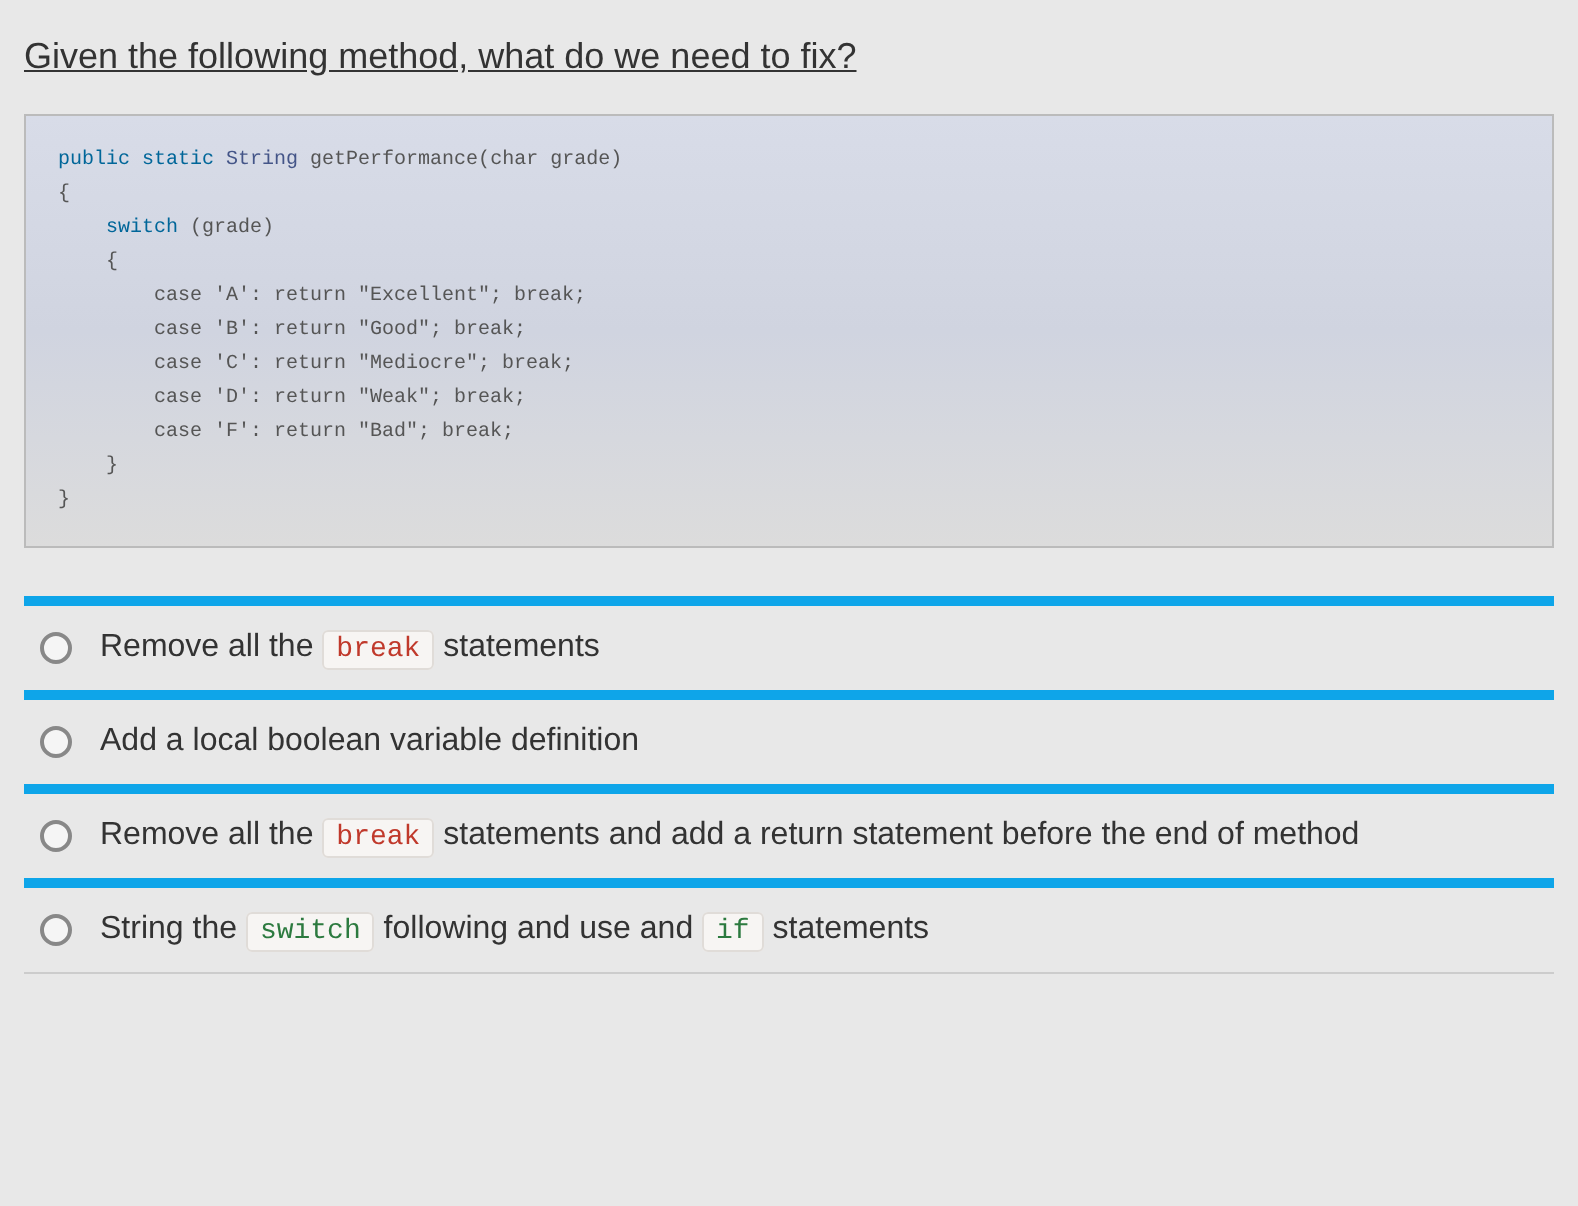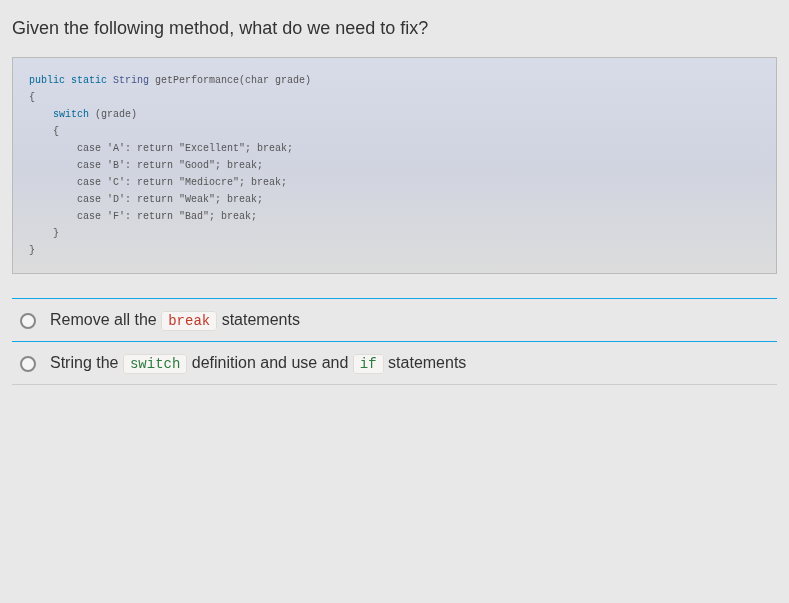--- a/index.html
+++ b/index.html
@@ -12,20 +12,21 @@
       background: #e8e8e8;
       width: 789px;
       height: 603px;
       padding: 18px 12px;
     }
     .question-title {
       font-size: 18px;
       color: #333;
       margin-bottom: 18px;
       font-weight: normal;
+      text-decoration: underline;
     }
     .code-block {
       background: linear-gradient(180deg, #d8dce8 0%, #d0d4e0 50%, #dcdcdc 100%);
       border: 1px solid #bbb;
       padding: 14px 16px;
       font-family: 'Courier New', monospace;
       font-size: 10px;
       line-height: 1.7;
       color: #555;
       margin-bottom: 24px;
@@ -36,23 +37,23 @@
     }
     .code-block .type {
       color: #445588;
     }
     .options {
       display: flex;
       flex-direction: column;
     }
     .option {
       display: flex;
-      align-items: flex-end;
+      align-items: center;
       padding: 12px 8px;
-      border-top: 1px solid #0ea5e9;
+      border-top: 5px solid #0ea5e9;
       font-size: 16px;
       color: #333;
       cursor: pointer;
     }
     .option:last-child {
       border-bottom: 1px solid #ccc;
     }
     .radio {
       width: 16px;
       height: 16px;
@@ -94,22 +95,32 @@
 
 <div class="options">
 
   <label class="option">
     <span class="radio"></span>
     <span>
       <span>Remove all the </span><span class="inline-code">break</span><span> statements</span>
     </span>
   </label>
 
-
+  <label class="option">
+    <span class="radio"></span>
+    <span>Add a local boolean variable definition</span>
+  </label>
 
   <label class="option">
     <span class="radio"></span>
     <span>
-      <span>String the </span><span class="inline-code switch">switch</span><span> definition and use and </span><span class="inline-code switch">if</span><span> statements</span>
+      <span>Remove all the </span><span class="inline-code">break</span><span> statements and add a return statement before the end of method</span>
+    </span>
+  </label>
+
+  <label class="option">
+    <span class="radio"></span>
+    <span>
+      <span>String the </span><span class="inline-code switch">switch</span><span> following and use and </span><span class="inline-code switch">if</span><span> statements</span>
     </span>
   </label>
 
 </div>
 
 </body></html>

